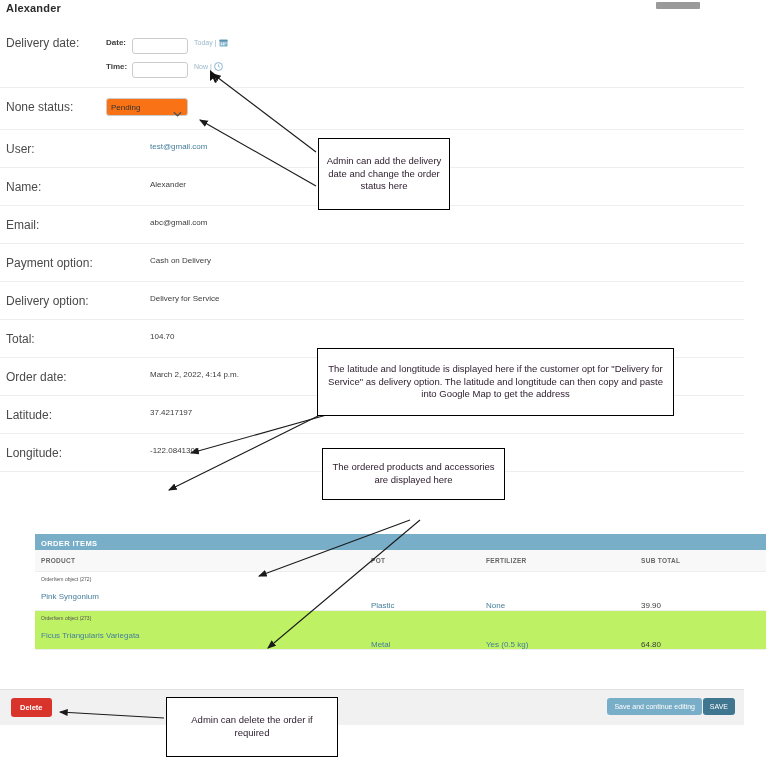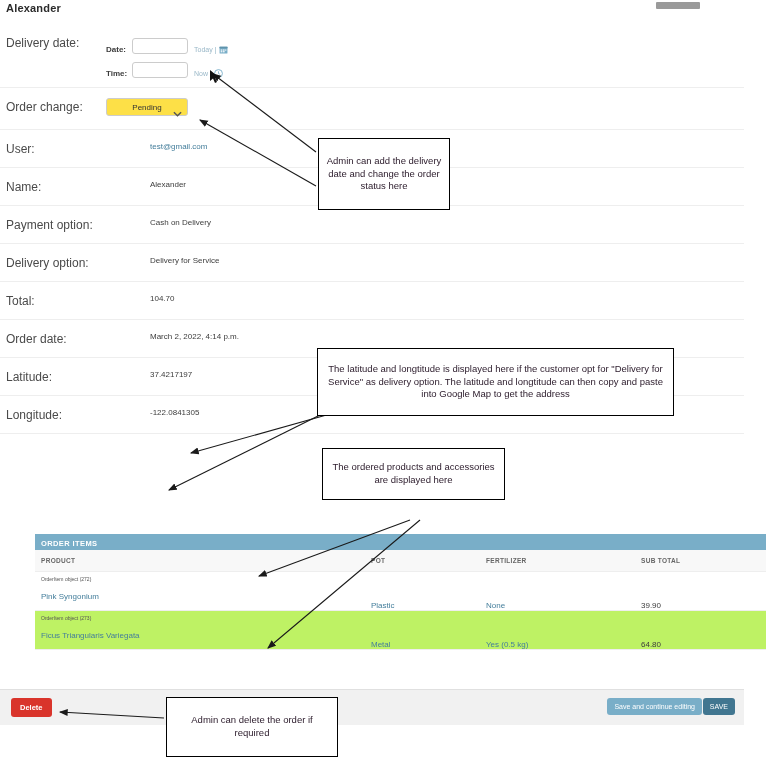--- a/index.html
+++ b/index.html
@@ -71,21 +71,21 @@
   }
 
   
   .row-delivery { height: 64px; }
   .dt-line {
     position: absolute;
     left: 106px;
     font-size: 8px;
     color: #3c3c3c;
     display: flex;
-    align-items: flex-end;
+    align-items: flex-start;
   }
   .dt-line.d1 { top: 14px; }
   .dt-line.d2 { top: 38px; }
   .dt-caption {
     font-weight: bold;
     font-size: 8px;
     color: #3c3c3c;
     width: 26px;
   }
   .dt-input {
@@ -122,29 +122,28 @@
   
   .row-status { height: 42px; }
   .status-select {
     position: absolute;
     left: 106px;
     top: 10px;
     width: 82px;
     height: 18px;
     border: 1px solid #cccccc;
     border-radius: 3px;
-    background: #fde047;
+    background: #f97316;
     font-size: 8px;
     color: #333333;
     font-family: "Liberation Sans", sans-serif;
     padding: 0 4px;
     box-sizing: border-box;
     -webkit-appearance: none;
     appearance: none;
-    text-align: center;
   }
   .select-arrow {
     position: absolute;
     left: 173px;
     top: 15px;
     pointer-events: none;
   }
 
   
   .items-module {
@@ -337,39 +336,43 @@
             <circle cx="8" cy="8" r="7" fill="none" stroke="#79aec8" stroke-width="1.6"></circle>
             <line x1="8" y1="8" x2="8" y2="4.2" stroke="#79aec8" stroke-width="1.4"></line>
             <line x1="8" y1="8" x2="10.6" y2="9.4" stroke="#79aec8" stroke-width="1.4"></line>
           </svg>
         </span>
       </span>
     </div>
   </div>
 
   <div class="form-row row-status">
-    <div class="row-label">Order change:</div>
+    <div class="row-label">None status:</div>
     <select class="status-select">
       <option>Pending</option>
     </select>
     <span class="select-arrow">
       <svg width="9" height="6" viewBox="0 0 10 6">
           <path d="M1 1 L5 5 L9 1" stroke="#555" stroke-width="1.6" fill="none"></path>
         </svg>
     </span>
   </div>
 
   <div id="static-rows">
       <div class="form-row">
         <div class="row-label">User:</div>
         <div class="row-value link">test@gmail.com</div>
       </div>
       <div class="form-row">
         <div class="row-label">Name:</div>
         <div class="row-value">Alexander</div>
+      </div>
+      <div class="form-row">
+        <div class="row-label">Email:</div>
+        <div class="row-value">abc@gmail.com</div>
       </div>
       <div class="form-row">
         <div class="row-label">Payment option:</div>
         <div class="row-value">Cash on Delivery</div>
       </div>
       <div class="form-row">
         <div class="row-label">Delivery option:</div>
         <div class="row-value">Delivery for Service</div>
       </div>
       <div class="form-row">

